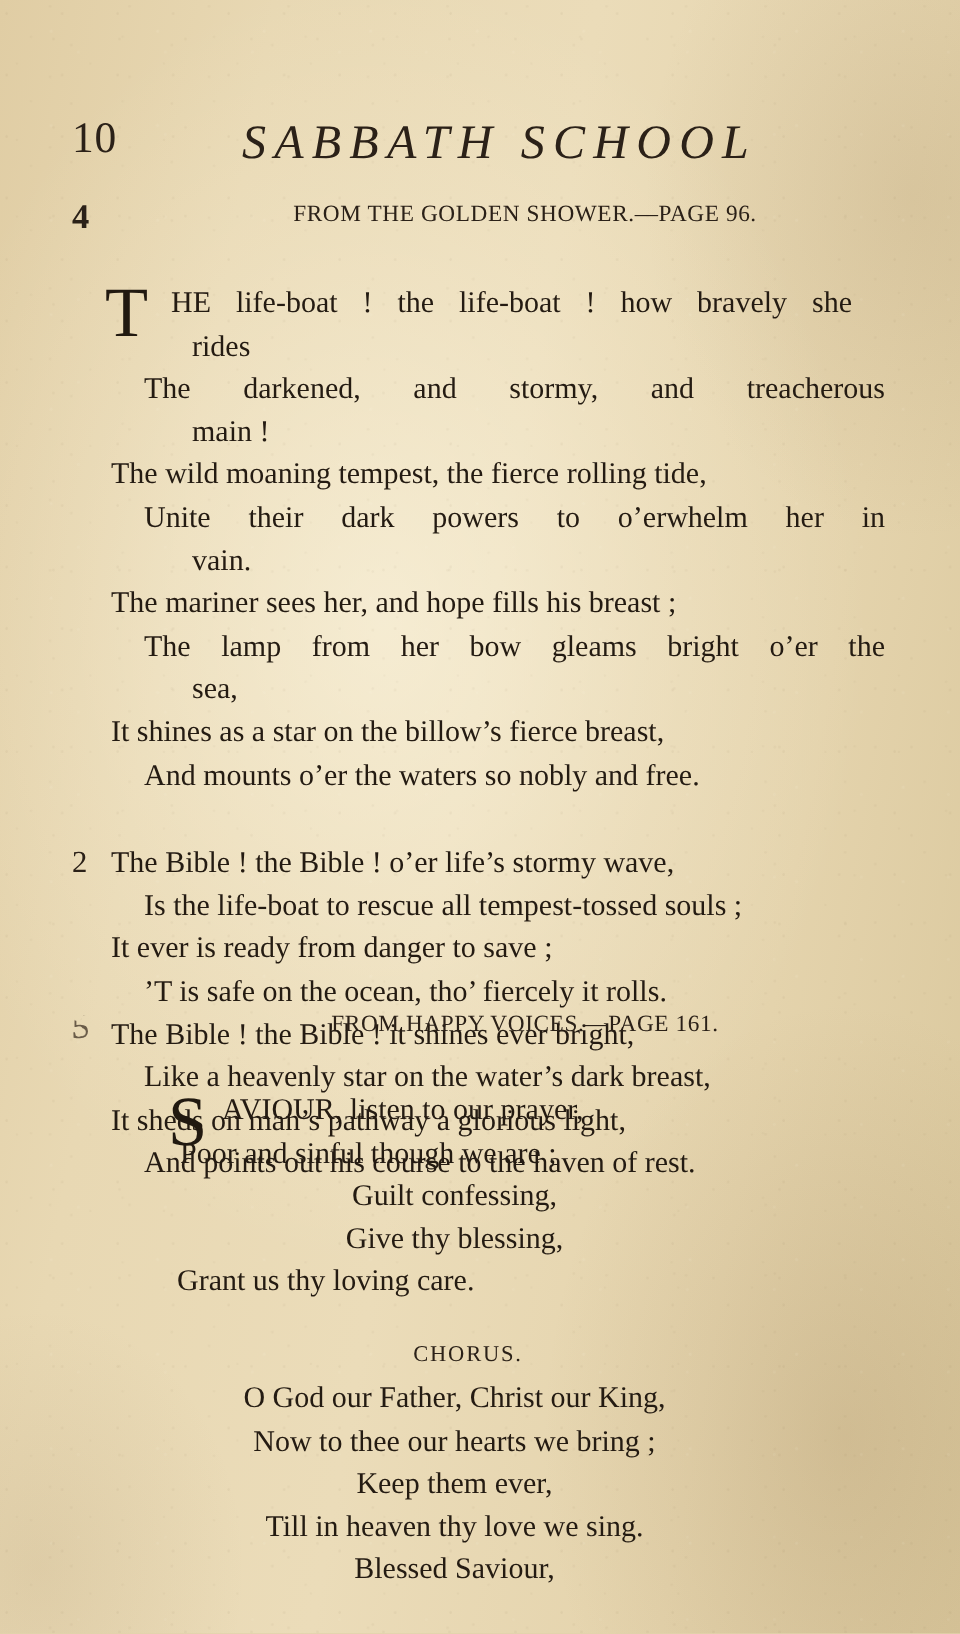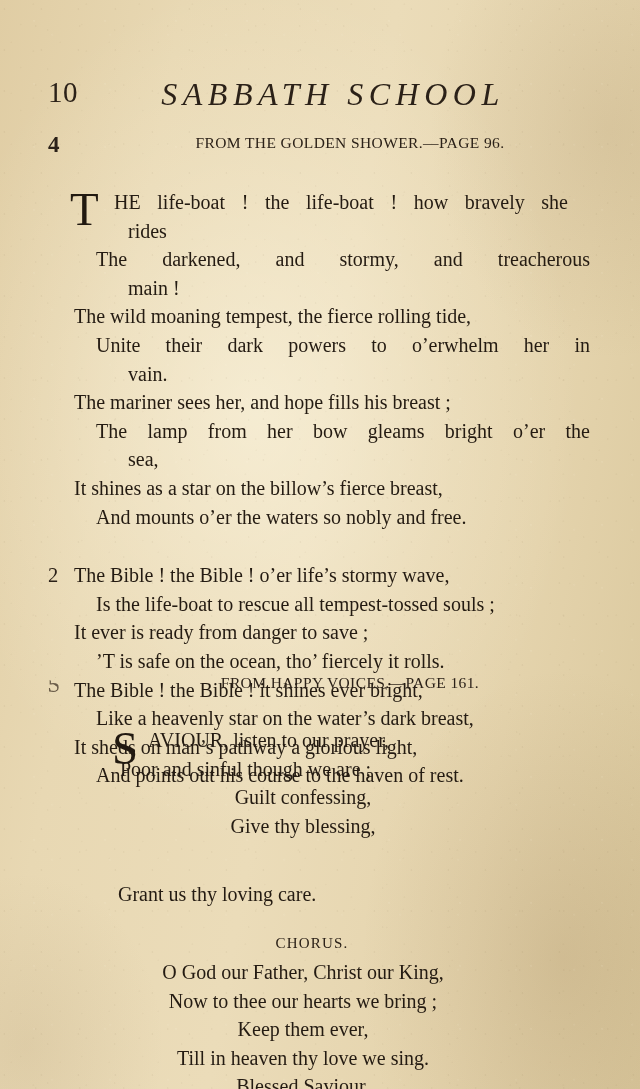--- a/index.html
+++ b/index.html
@@ -247,21 +247,21 @@
       <span class="hymn-source">FROM HAPPY VOICES.—PAGE 161.</span>
     </div>
 
     <div class="stanza dropcap-wrap" id="stanza-3">
       <span class="dropcap" id="dc-S">S</span>
 
       <div class="vline" style="padding-left:148px;">AVIOUR, listen to our prayer,</div>
       <div class="vline" style="padding-left:120px;">Poor and sinful though we are ;</div>
       <div class="vline centered">Guilt confessing,</div>
       <div class="vline centered">Give thy blessing,</div>
-      <div class="vline" style="padding-left:118px;margin-top:40px;">Grant us thy loving care.</div>
+      <div class="vline" style="padding-left:118px;">Grant us thy loving care.</div>
     </div>
 
     <div class="stanza" id="stanza-4">
       <div class="chorus-label">CHORUS.</div>
       <div class="vline centered" style="margin-top:6px;">O God our Father, Christ our King,</div>
       <div class="vline centered">Now to thee our hearts we bring ;</div>
       <div class="vline centered">Keep them ever,</div>
       <div class="vline centered">Till in heaven thy love we sing.</div>
       <div class="vline centered">Blessed Saviour,</div>
     </div>

